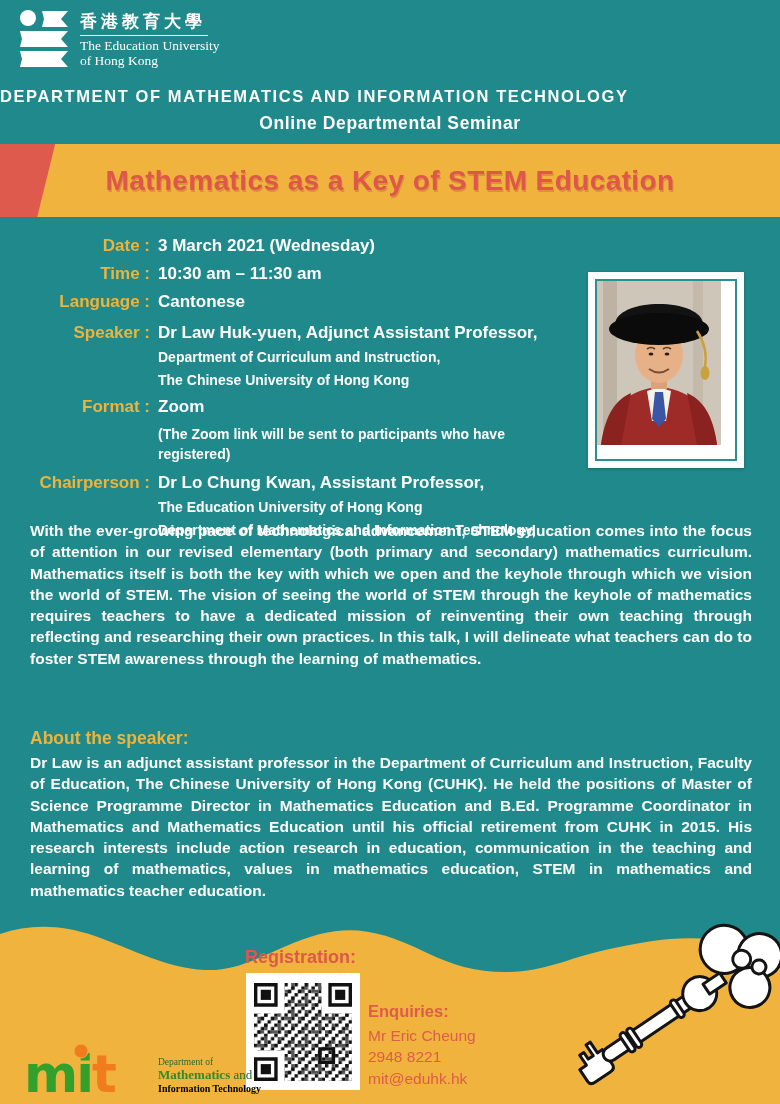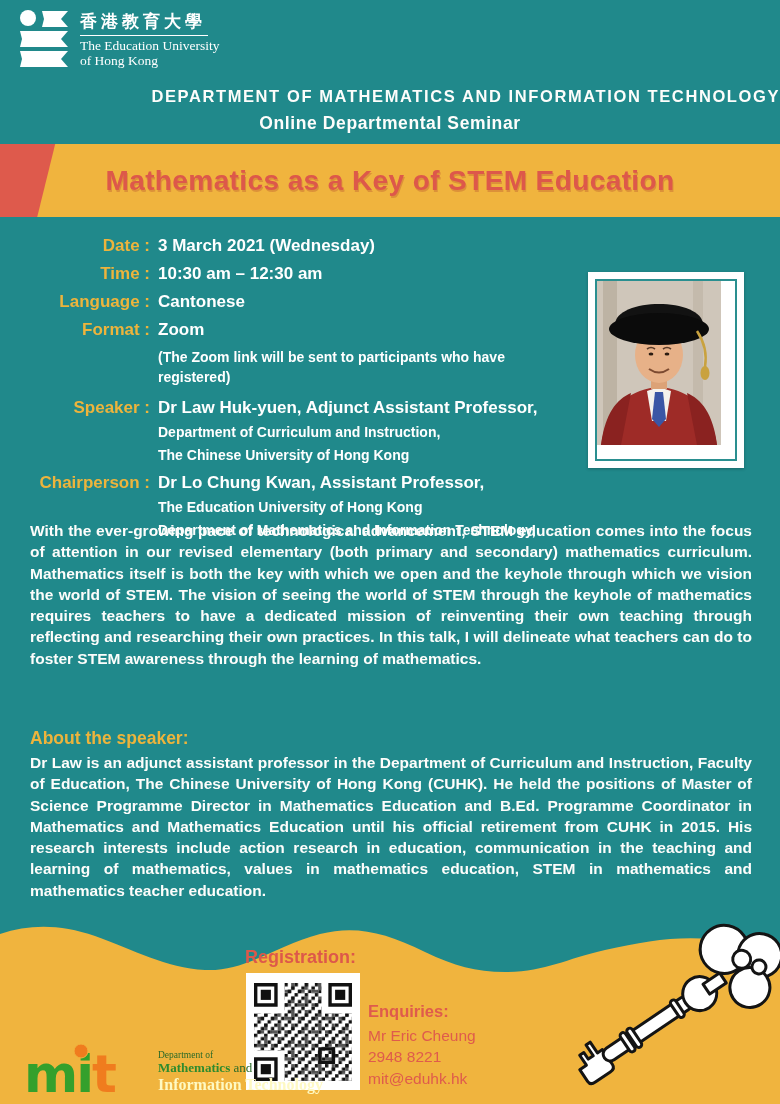--- a/index.html
+++ b/index.html
@@ -7,21 +7,21 @@
     position:relative;width:780px;height:1104px;margin:0 auto;
     background:#20898B;overflow:hidden;
     font-family:"Liberation Sans","DejaVu Sans",sans-serif;
   }
   
   .edu-logo{position:absolute;left:18px;top:10px;display:flex;align-items:flex-start;gap:10px;}
   .edu-logo-text{color:#fff;padding-top:2px;}
   .edu-logo-cn{font-size:17px;font-weight:bold;letter-spacing:4px;line-height:20px;}
   .edu-logo-divider{height:1px;background:#fff;margin:3px 0 2px 0;width:128px;}
   .edu-logo-en{font-family:"Liberation Serif","DejaVu Serif",serif;font-size:13.5px;line-height:15px;}
-  .dept-line{position:absolute;top:87px;left:0;width:100%;text-align:right;color:#fdfdfb;
+  .dept-line{position:absolute;top:87px;left:0;width:100%;text-align:left;color:#fdfdfb;
     font-weight:bold;font-size:16.5px;letter-spacing:1.6px;}
   .seminar-line{position:absolute;top:113px;left:0;width:100%;text-align:center;color:#fdfdfb;
     font-weight:bold;font-size:17.5px;letter-spacing:.6px;}
   
   .banner{position:absolute;left:0;top:144px;width:780px;height:73px;background:#F0B43E;}
   .banner-corner{position:absolute;left:0;top:0;width:60px;height:73px;background:#DE5A4C;
     clip-path:polygon(0 0,92% 0,62% 100%,0 100%);}
   .banner-title{position:absolute;left:0;top:0;width:100%;height:73px;display:flex;align-items:center;
     justify-content:center;color:#DD584A;font-weight:bold;font-size:28px;letter-spacing:.4px;
     text-shadow:1px 2px 0 rgba(176,66,48,.30);}
@@ -49,21 +49,21 @@
   .registration-label{position:absolute;left:245px;top:947px;color:#DD584A;font-weight:bold;font-size:18px;}
   .qr-box{position:absolute;left:246px;top:973px;width:114px;height:117px;background:#fff;
     display:flex;align-items:center;justify-content:center;}
   .enquiries{position:absolute;left:368px;top:1001px;color:#DF5B4C;font-size:15.5px;line-height:21.5px;}
   .enquiries .enq-head{font-weight:bold;font-size:16.5px;margin-bottom:2px;}
   .mit-logo{position:absolute;left:22px;top:1040px;display:flex;align-items:flex-end;gap:20px;}
   .mit-text{font-family:"Liberation Serif","DejaVu Serif",serif;color:#2B6A28;padding-bottom:4px;}
   .mit-l1{font-size:9.5px;}
   .mit-l2{font-size:13px;font-weight:bold;color:#2E8B2E;}
   .mit-l2 .small{font-size:13px;font-weight:normal;color:#2B6A28;}
-  .mit-l3{font-size:16px;font-weight:bold;color:#fef9c3;}
+  .mit-l3{font-size:10px;font-weight:bold;color:#000000;}
   .key-art{position:absolute;left:552px;top:903px;}
 </style>
 </head>
 <body>
 
 <div id="poster">
 
   <div class="edu-logo">
     <svg width="52" height="60" viewBox="0 0 52 60">
       <circle cx="10" cy="8" r="8" fill="#fff"></circle>
@@ -87,39 +87,39 @@
     <div class="banner-title">Mathematics as a Key of STEM Education</div>
   </div>
 
   <div class="details">
     <div class="drow">
       <div class="dlabel">Date :</div>
       <div class="dvalue">3 March 2021 (Wednesday)</div>
     </div>
     <div class="drow">
       <div class="dlabel">Time :</div>
-      <div class="dvalue">10:30 am – 12:30 am</div>
+      <div class="dvalue">10:30 am – 11:30 am</div>
     </div>
     <div class="drow">
       <div class="dlabel">Language :</div>
       <div class="dvalue">Cantonese</div>
-    </div>
-    <div class="drow">
-      <div class="dlabel">Format :</div>
-      <div class="dvalue">
-        <div>Zoom</div>
-        <div class="dnote">(The Zoom link will be sent to participants who have registered)</div>
-      </div>
     </div>
     <div class="drow speaker">
       <div class="dlabel">Speaker :</div>
       <div class="dvalue">
         <div>Dr Law Huk-yuen, Adjunct Assistant Professor,</div>
         <div class="dsub">Department of Curriculum and Instruction,</div>
         <div class="dsub">The Chinese University of Hong Kong</div>
+      </div>
+    </div>
+    <div class="drow">
+      <div class="dlabel">Format :</div>
+      <div class="dvalue">
+        <div>Zoom</div>
+        <div class="dnote">(The Zoom link will be sent to participants who have registered)</div>
       </div>
     </div>
     <div class="drow chair">
       <div class="dlabel">Chairperson :</div>
       <div class="dvalue">
         <div>Dr Lo Chung Kwan, Assistant Professor,</div>
         <div class="dsub">The Education University of Hong Kong</div>
         <div class="dsub">Department of Mathematics and Information Technology,</div>
       </div>
     </div>

